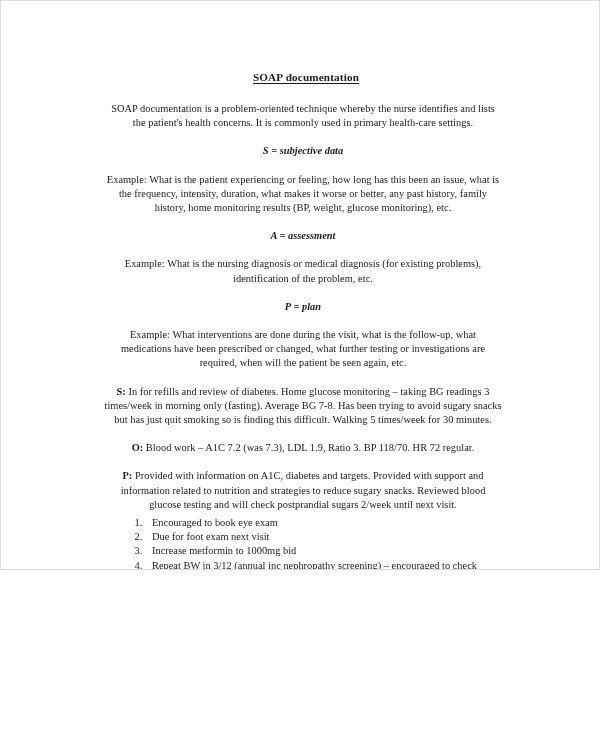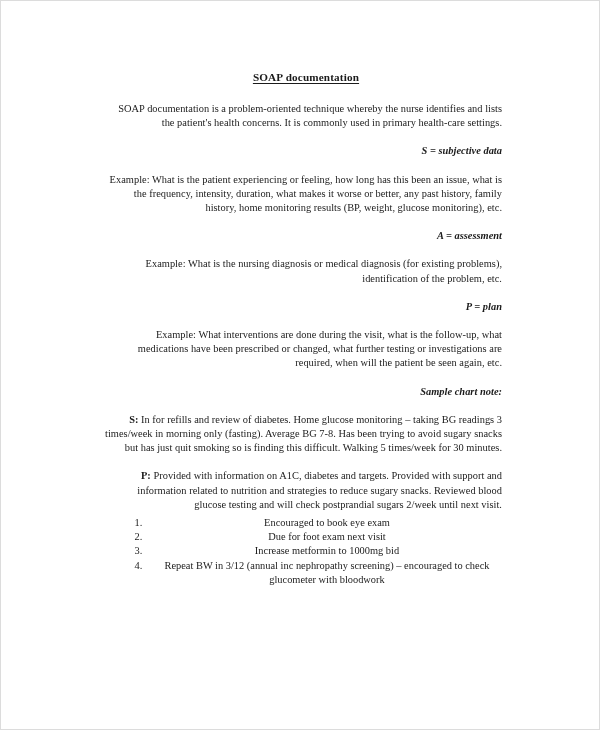--- a/index.html
+++ b/index.html
@@ -11,21 +11,21 @@
   body {
     width: 600px;
     height: 730px;
     font-family: "Liberation Serif", "DejaVu Serif", serif;
     color: #1b1b1b;
   }
   .page {
     position: relative;
     box-sizing: border-box;
     width: 600px;
-    height: 730px;
+    height: 570px;
     background: #ffffff;
     border: 1px solid #dcdcdc;
     overflow: hidden;
   }
   .content {
     position: absolute;
     left: 103px;
     top: 70px;
     width: 398px;
   }
@@ -38,21 +38,21 @@
     padding-left: 6px;
   }
   .doc-title span {
     text-decoration: underline;
     text-underline-offset: 2px;
   }
   p {
     margin: 0 0 14px 0;
     font-size: 10.4px;
     line-height: 14.2px;
-    text-align: right;
+    text-align: center;
     letter-spacing: 0.02px;
   }
   p.heading {
     font-weight: bold;
     margin-bottom: 14px;
     font-style: italic;
   }
   p.tight {
     margin-bottom: 4px;
   }
@@ -62,21 +62,20 @@
   ol.plan-list {
     margin: 0;
     padding: 0 0 0 41px;
     font-size: 10.4px;
     line-height: 14.2px;
     list-style-position: outside;
   }
   ol.plan-list li {
     padding-left: 7px;
     margin: 0;
-    text-align: center;
   }
 </style>
 </head>
 <body>
 
 <div class="page">
   <div class="content">
 
     <div class="doc-title"><span>SOAP documentation</span></div>
 
@@ -86,24 +85,24 @@
     <p class="heading">S = subjective data</p>
     <p>Example: What is the patient experiencing or feeling, how long has this been an issue, what is the frequency, intensity, duration, what makes it worse or better, any past history, family history, home monitoring results (BP, weight, glucose monitoring), etc.</p>
 
 
     <p class="heading">A = assessment</p>
     <p>Example: What is the nursing diagnosis or medical diagnosis (for existing problems), identification of the problem, etc.</p>
 
     <p class="heading">P = plan</p>
     <p>Example: What interventions are done during the visit, what is the follow-up, what medications have been prescribed or changed, what further testing or investigations are required, when will the patient be seen again, etc.</p>
 
-    <p class="heading">Sample chart note:</p>
 
     <p><b class="lead">S:</b><span> In for refills and review of diabetes. Home glucose monitoring – taking BG readings 3 times/week in morning only (fasting). Average BG 7-8. Has been trying to avoid sugary snacks but has just quit smoking so is finding this difficult. Walking 5 times/week for 30 minutes.</span></p>
 
+    <p><b class="lead">O:</b><span> Blood work – A1C 7.2 (was 7.3), LDL 1.9, Ratio 3. BP 118/70. HR 72 regular.</span></p>
 
 
     <p class="tight"><b class="lead">P:</b><span> Provided with information on A1C, diabetes and targets. Provided with support and information related to nutrition and strategies to reduce sugary snacks. Reviewed blood glucose testing and will check postprandial sugars 2/week until next visit.</span></p>
 
     <ol class="plan-list">
       <li>Encouraged to book eye exam</li>
       <li>Due for foot exam next visit</li>
       <li>Increase metformin to 1000mg bid</li>
       <li>Repeat BW in 3/12 (annual inc nephropathy screening) – encouraged to check glucometer with bloodwork</li>
 

